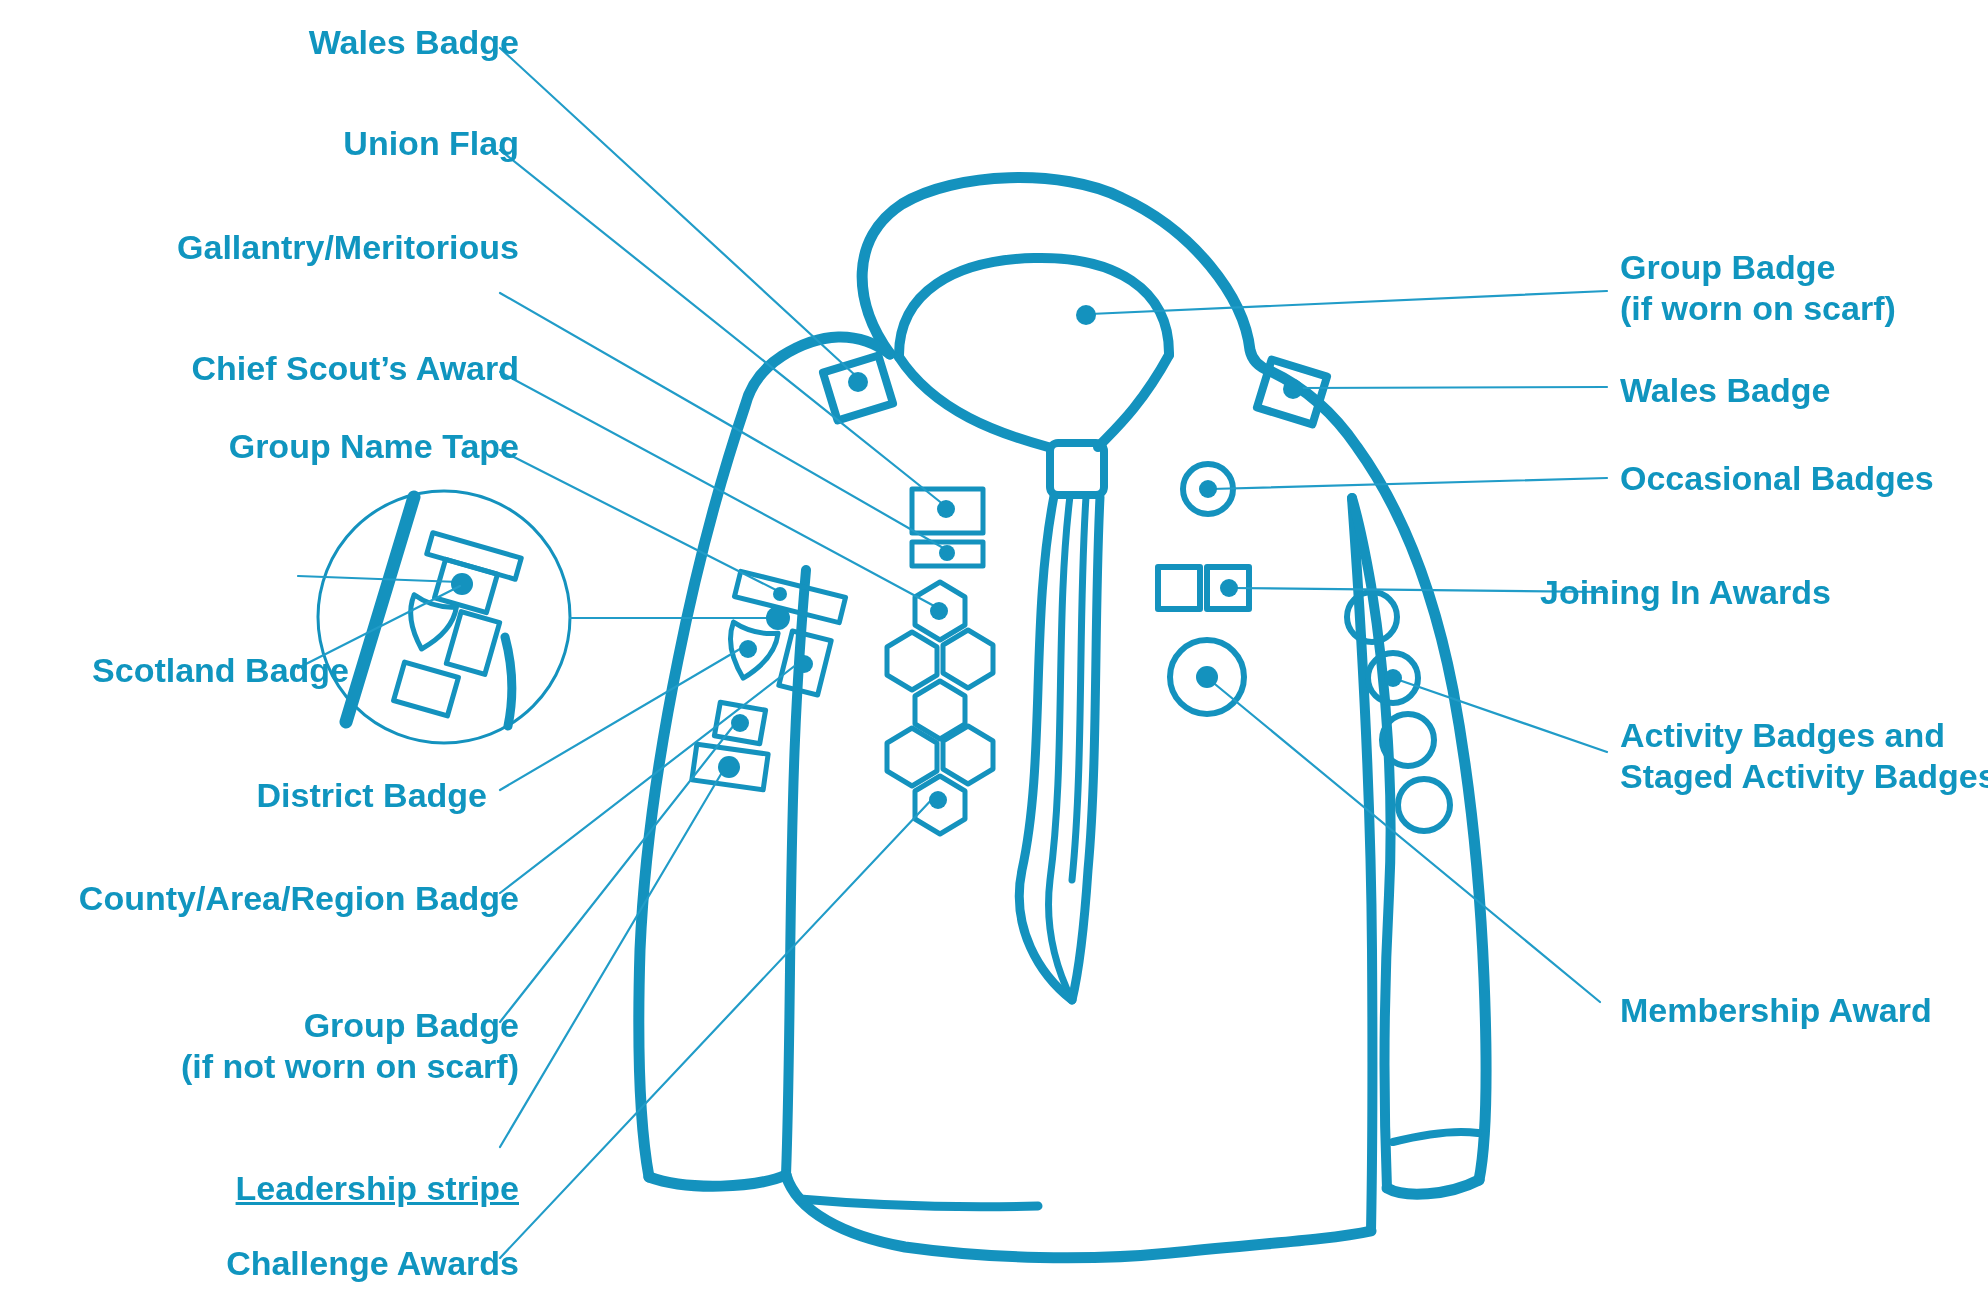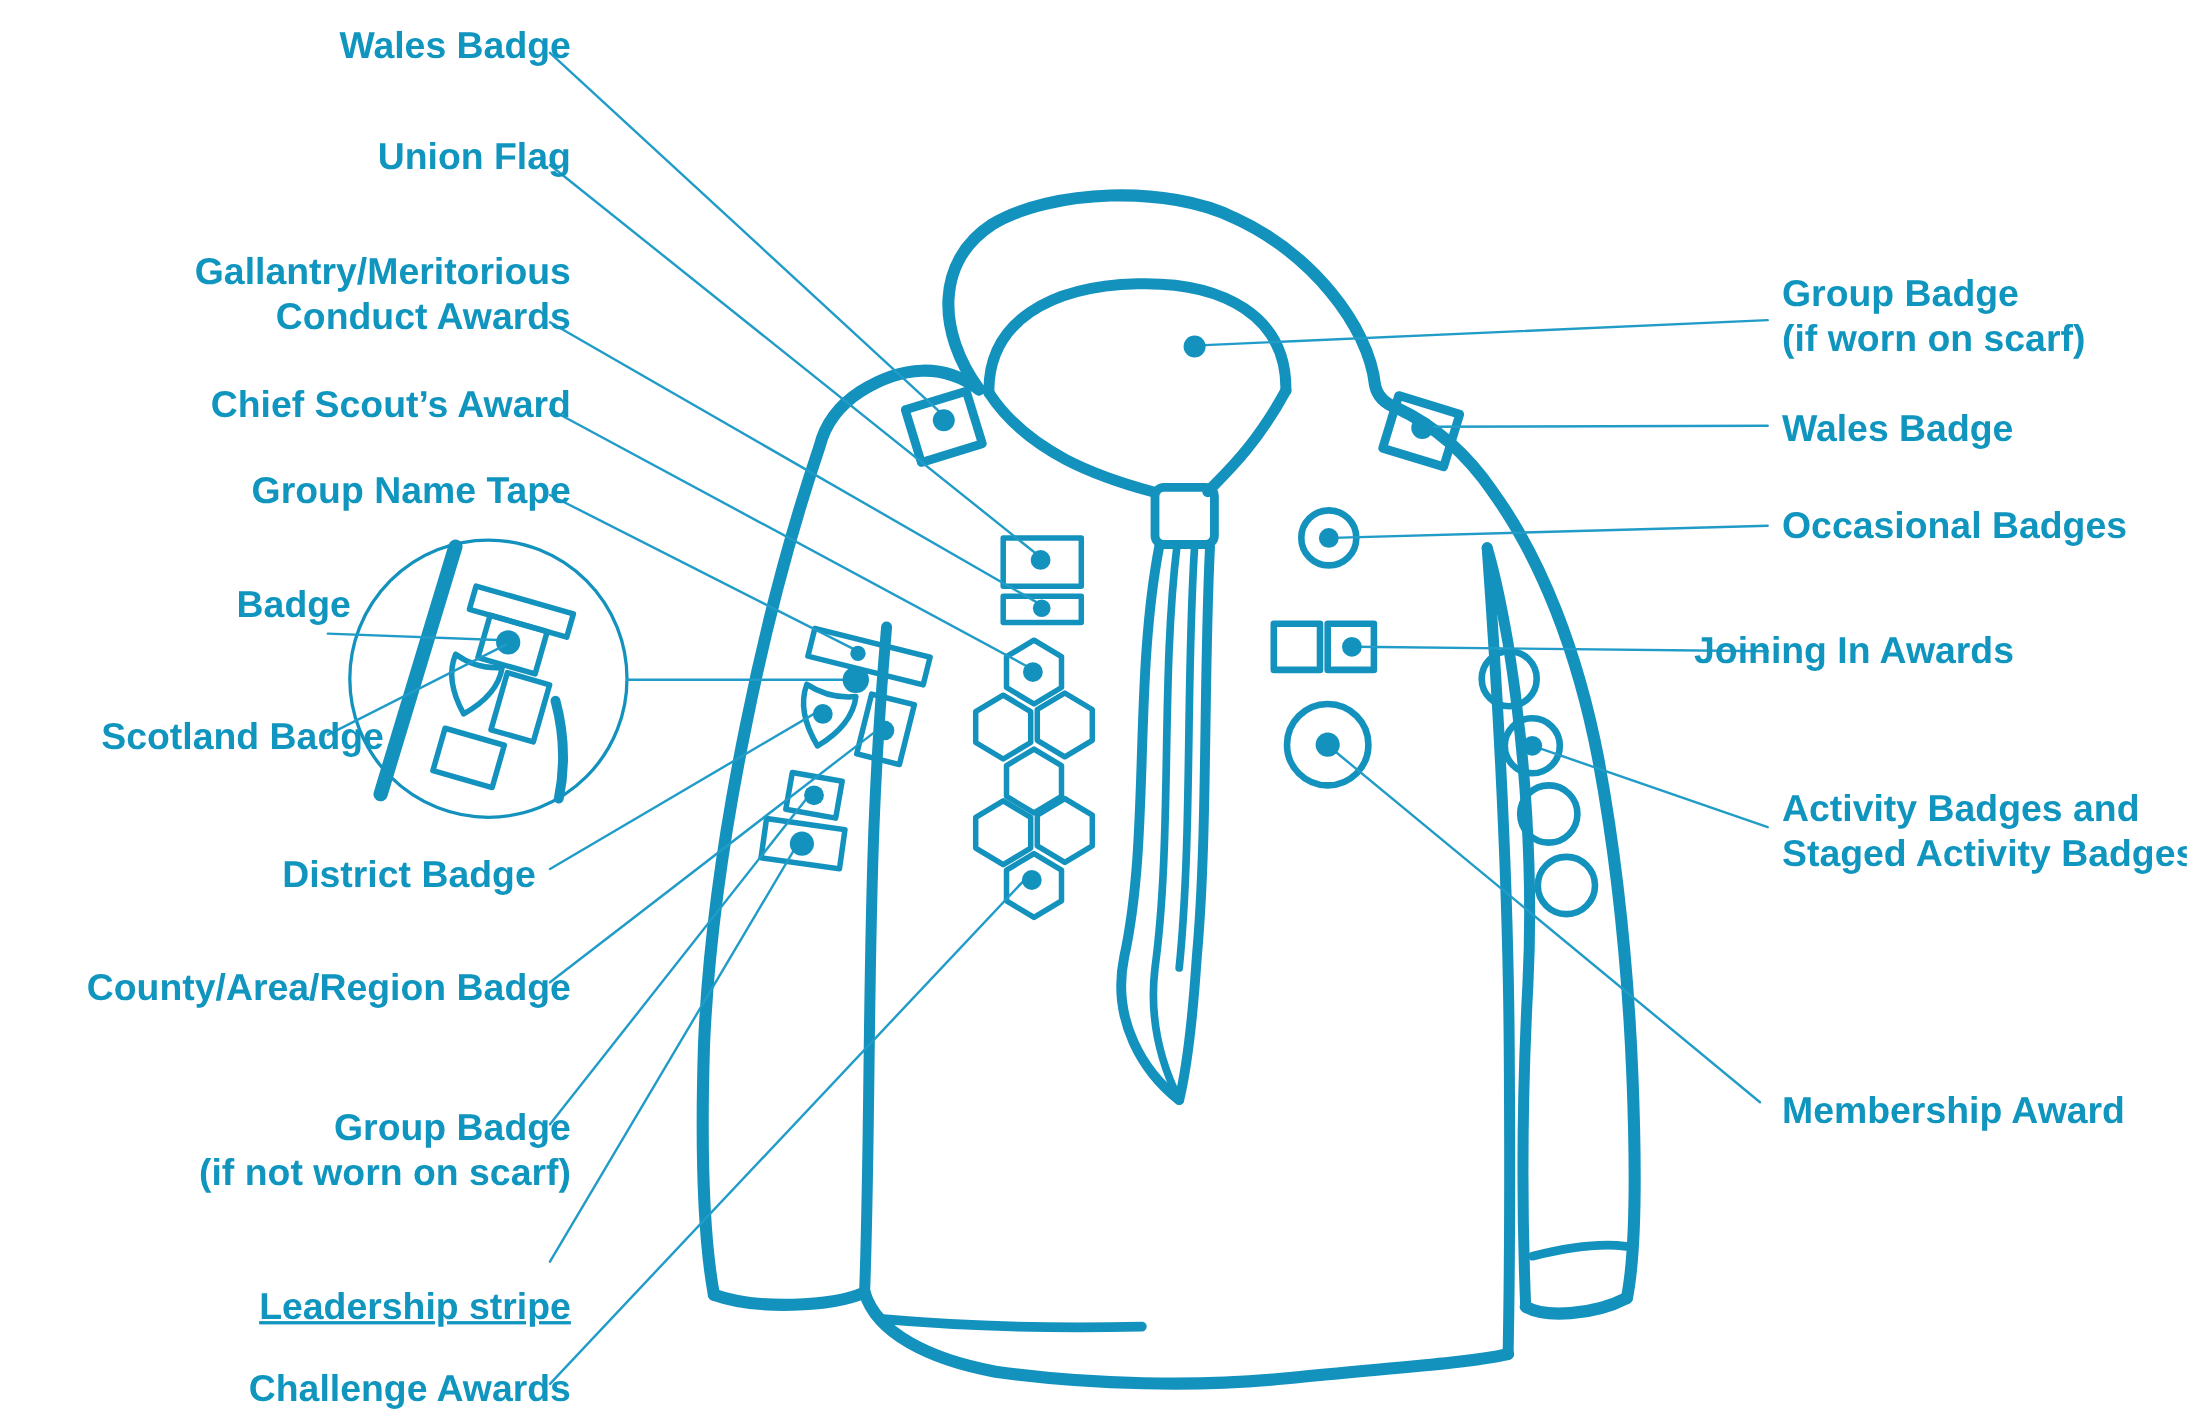--- a/index.html
+++ b/index.html
@@ -134,30 +134,28 @@
 
   <div id="labels-layer">
       <div class="lbl left" style="right: 1501px; top: 21.5px; color: rgb(16, 149, 191);">
         <div>Wales Badge</div>
       </div>
       <div class="lbl left" style="right: 1501px; top: 122.5px; color: rgb(16, 149, 191);">
         <div>Union Flag</div>
       </div>
       <div class="lbl left" style="right: 1501px; top: 227px; color: rgb(16, 149, 191);">
         <div>Gallantry/Meritorious</div>
-        <div>Conduct Awards</div>
       </div>
       <div class="lbl left" style="right: 1501px; top: 347.5px; color: rgb(16, 149, 191);">
         <div>Chief Scout’s Award</div>
       </div>
       <div class="lbl left" style="right: 1501px; top: 425.5px; color: rgb(16, 149, 191);">
         <div>Group Name Tape</div>
       </div>
       <div class="lbl left" style="right: 1701px; top: 530px; color: rgb(16, 149, 191);">
-        <div>Badge</div>
       </div>
       <div class="lbl left" style="right: 1671px; top: 649.5px; color: rgb(16, 149, 191);">
         <div>Scotland Badge</div>
       </div>
       <div class="lbl left" style="right: 1533px; top: 774.5px; color: rgb(16, 149, 191);">
         <div>District Badge</div>
       </div>
       <div class="lbl left" style="right: 1501px; top: 877.5px; color: rgb(16, 149, 191);">
         <div>County/Area/Region Badge</div>
       </div>

